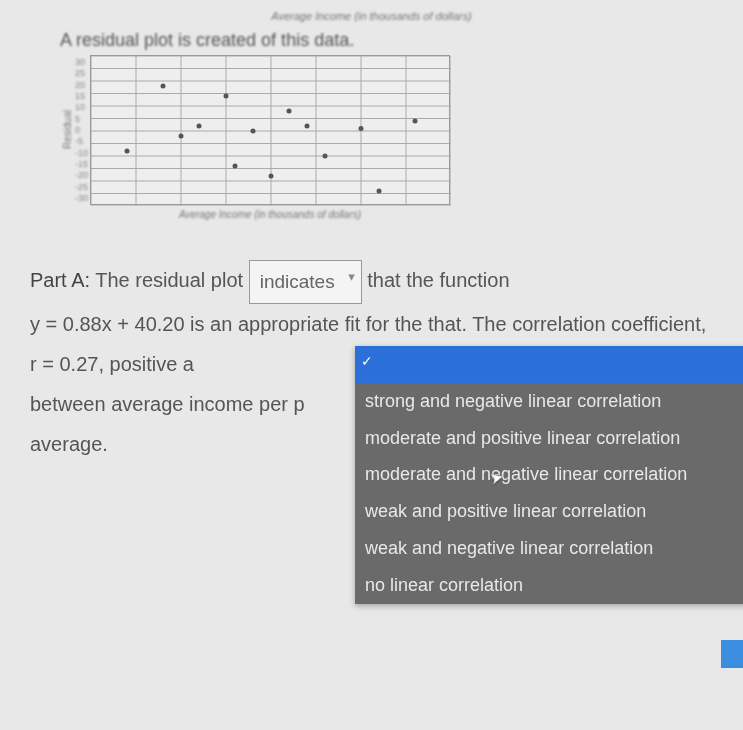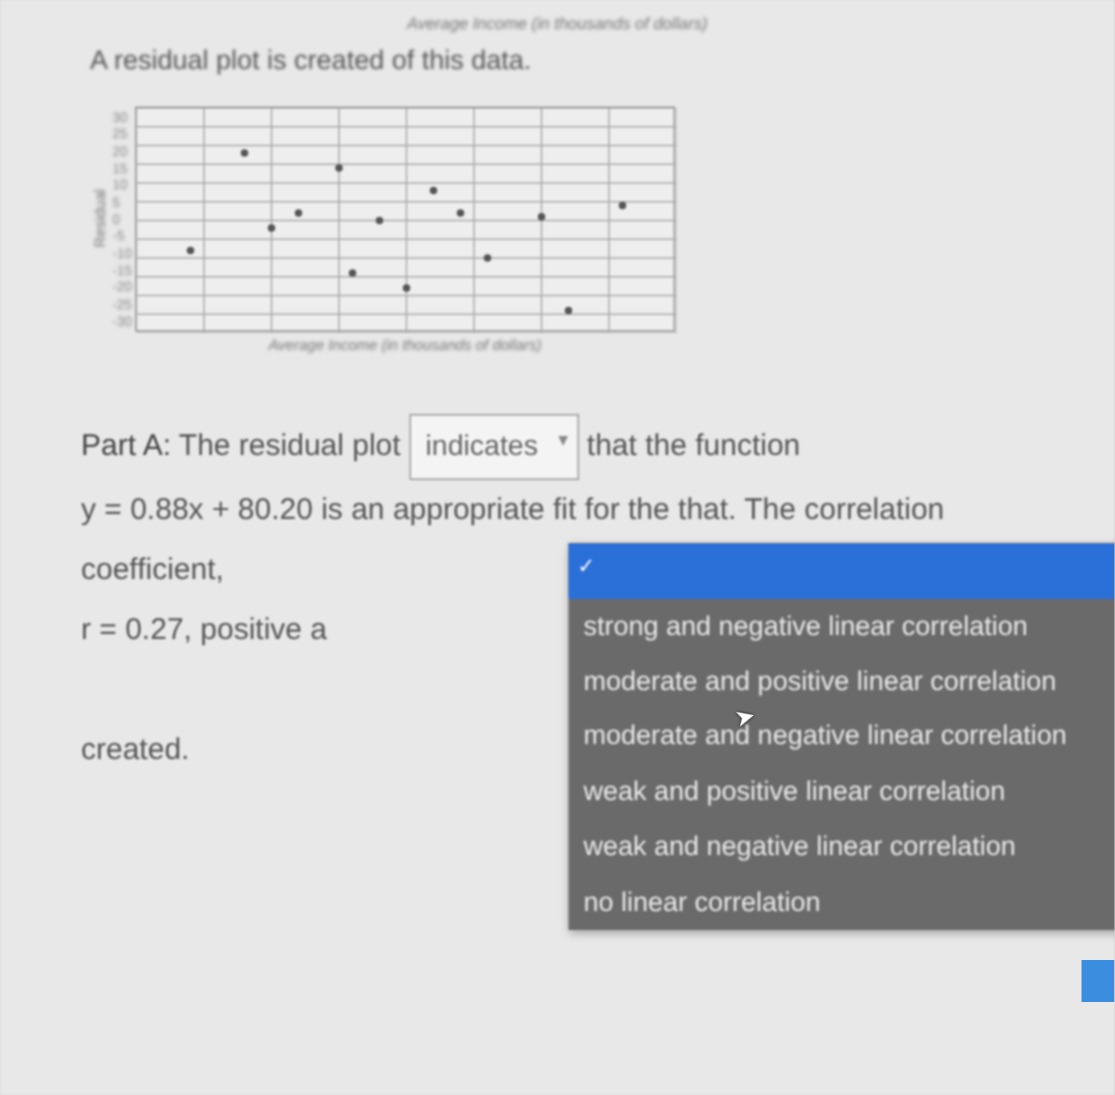--- a/index.html
+++ b/index.html
@@ -23,21 +23,21 @@
       font-size: 11px;
       color: #777;
       text-align: center;
       margin-bottom: 6px;
       font-style: italic;
       filter: blur(1px);
     }
     .intro-text {
       font-size: 18px;
       color: #555;
-      margin: 8px 0 20px 30px;
+      margin: 8px 0 4px 30px;
       filter: blur(0.8px);
     }
     .chart-wrap {
       display: flex;
       align-items: stretch;
       margin: 4px 0 2px 30px;
     }
     .y-label {
       writing-mode: vertical-rl;
       transform: rotate(180deg);
@@ -74,21 +74,20 @@
       filter: blur(1.2px);
       width: 360px;
     }
     .question {
       margin-top: 40px;
       font-size: 20px;
       line-height: 2.0;
       color: #555;
       filter: blur(0.5px);
       position: relative;
-      margin-left: 24px;
     }
     .part-label { color: #444; }
     .select-box {
       display: inline-block;
       border: 1px solid #999;
       background: #f4f4f4;
       padding: 2px 26px 2px 10px;
       font-size: 19px;
       color: #666;
       position: relative;
@@ -221,24 +220,24 @@
             <circle cx="288" cy="135" r="2.5" class="pt"></circle>
             <circle cx="324" cy="65" r="2.5" class="pt"></circle>
           </g>
       </svg>
     </div>
   </div>
   <div class="x-label-bottom">Average Income (in thousands of dollars)</div>
 
   <div class="question">
     <span class="part-label">Part A:</span><span> The residual plot </span><span class="select-box">indicates</span><span> that the function </span><br>
-    <span>y = 0.88x + 80.20</span><span> is an appropriate fit for the that. The correlation coefficient, </span><br>
+    <span>y = 0.88x + 40.20</span><span> is an appropriate fit for the that. The correlation coefficient, </span><br>
     <span>r = 0.27</span><span>, positive a</span><br>
-    <br>
-    <span>created.</span>
+    <span> between average income per p</span><br>
+    <span>average.</span>
 
     <div class="dropdown" id="dd">
         <div class="opt selected"><span class="opt-text"></span></div>
         <div class="opt">strong and negative linear correlation</div>
         <div class="opt">moderate and positive linear correlation</div>
         <div class="opt">moderate and negative linear correlation</div>
         <div class="opt">weak and positive linear correlation</div>
         <div class="opt">weak and negative linear correlation</div>
         <div class="opt">no linear correlation</div>
       </div>

